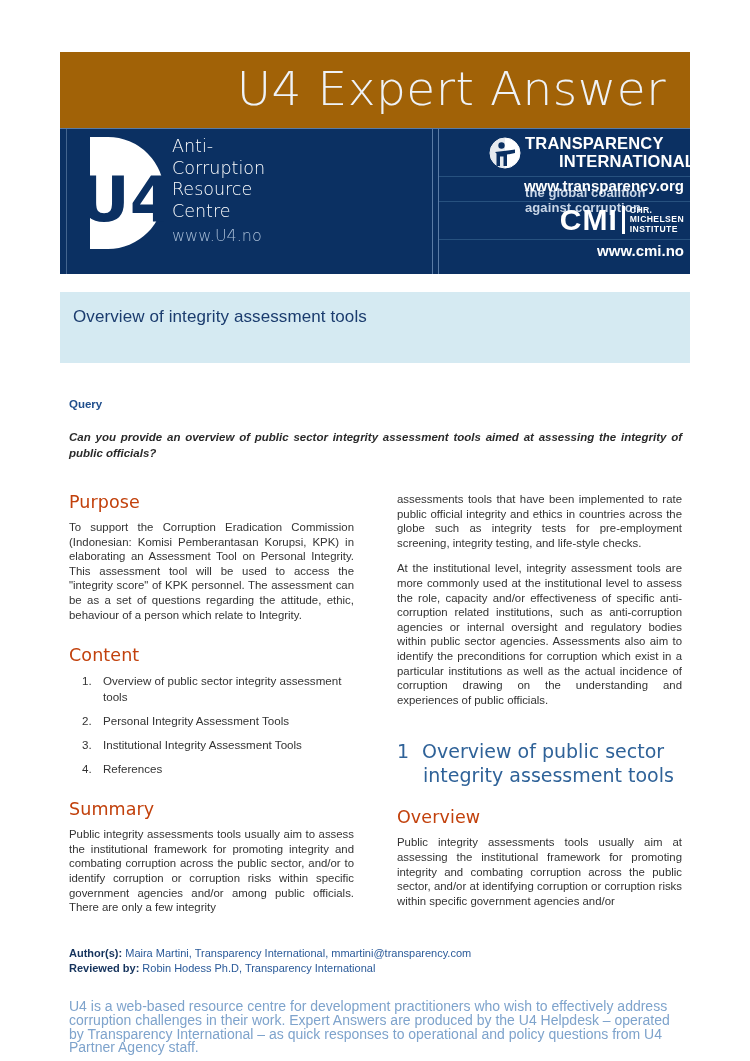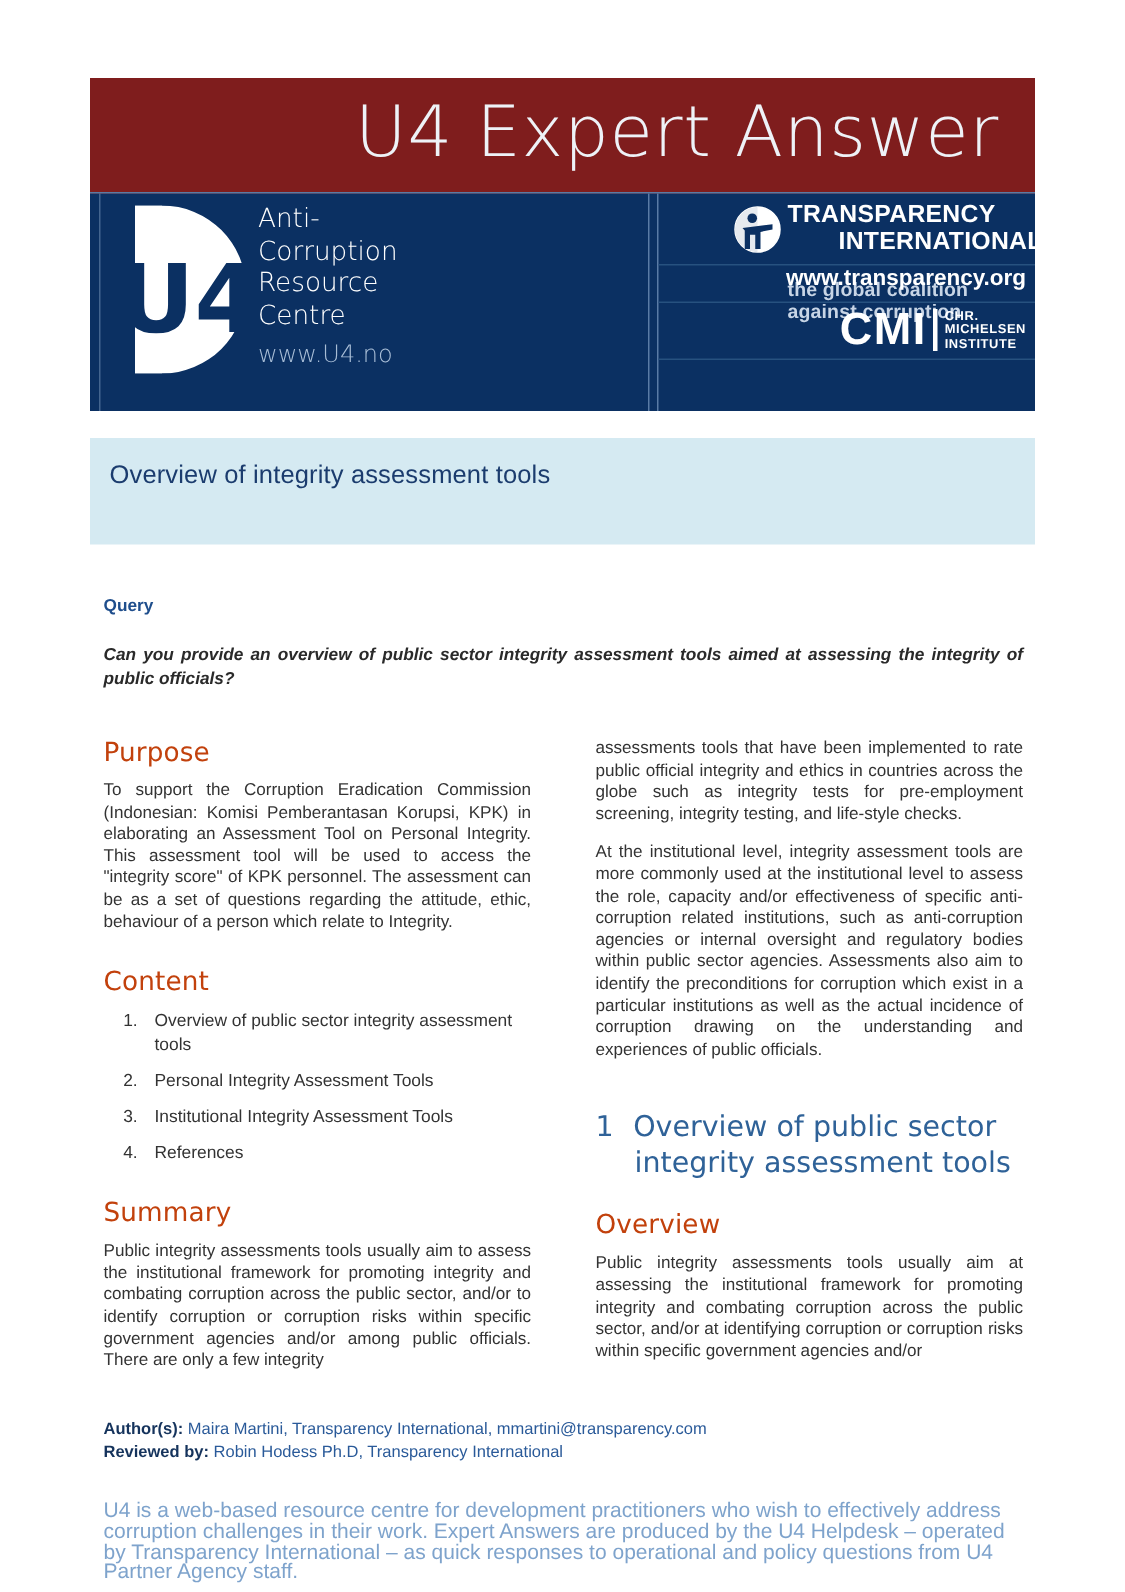--- a/index.html
+++ b/index.html
@@ -31,21 +31,21 @@
     width: 630px;
     height: 222px;
     background: #0b3062;
     box-sizing: border-box;
   }
   .header-title-bar {
     position: absolute;
     left: 0; top: 0;
     width: 630px;
     height: 76px;
-    background: #7f1d1d;
+    background: #a16207;
     border-bottom: 1px solid #5a7ba5;
   }
   .header-title {
     position: absolute;
     right: 24px;
     top: 6px;
     font-family: "DejaVu Sans", sans-serif;
     font-weight: 300;
     font-size: 47px;
     letter-spacing: 0.5px;
@@ -379,20 +379,21 @@
         </div>
 
         <div class="ti-url">www.transparency.org</div>
 
         <div class="cmi-block">
           <div class="cmi-inner">
             <span class="cmi-big">CMI</span><span class="cmi-small"><span>CHR.</span><br><span>MICHELSEN</span><br><span>INSTITUTE</span></span>
           </div>
         </div>
 
+        <div class="cmi-url">www.cmi.no</div>
       </div>
     </div>
   </div>
 
   <div class="title-band">
     <div class="title-band-text">Overview of integrity assessment tools</div>
   </div>
 
   <div class="query-head">Query</div>
   <div class="query-text">Can you provide an overview of public sector integrity assessment tools aimed at assessing the integrity of public officials?</div>

